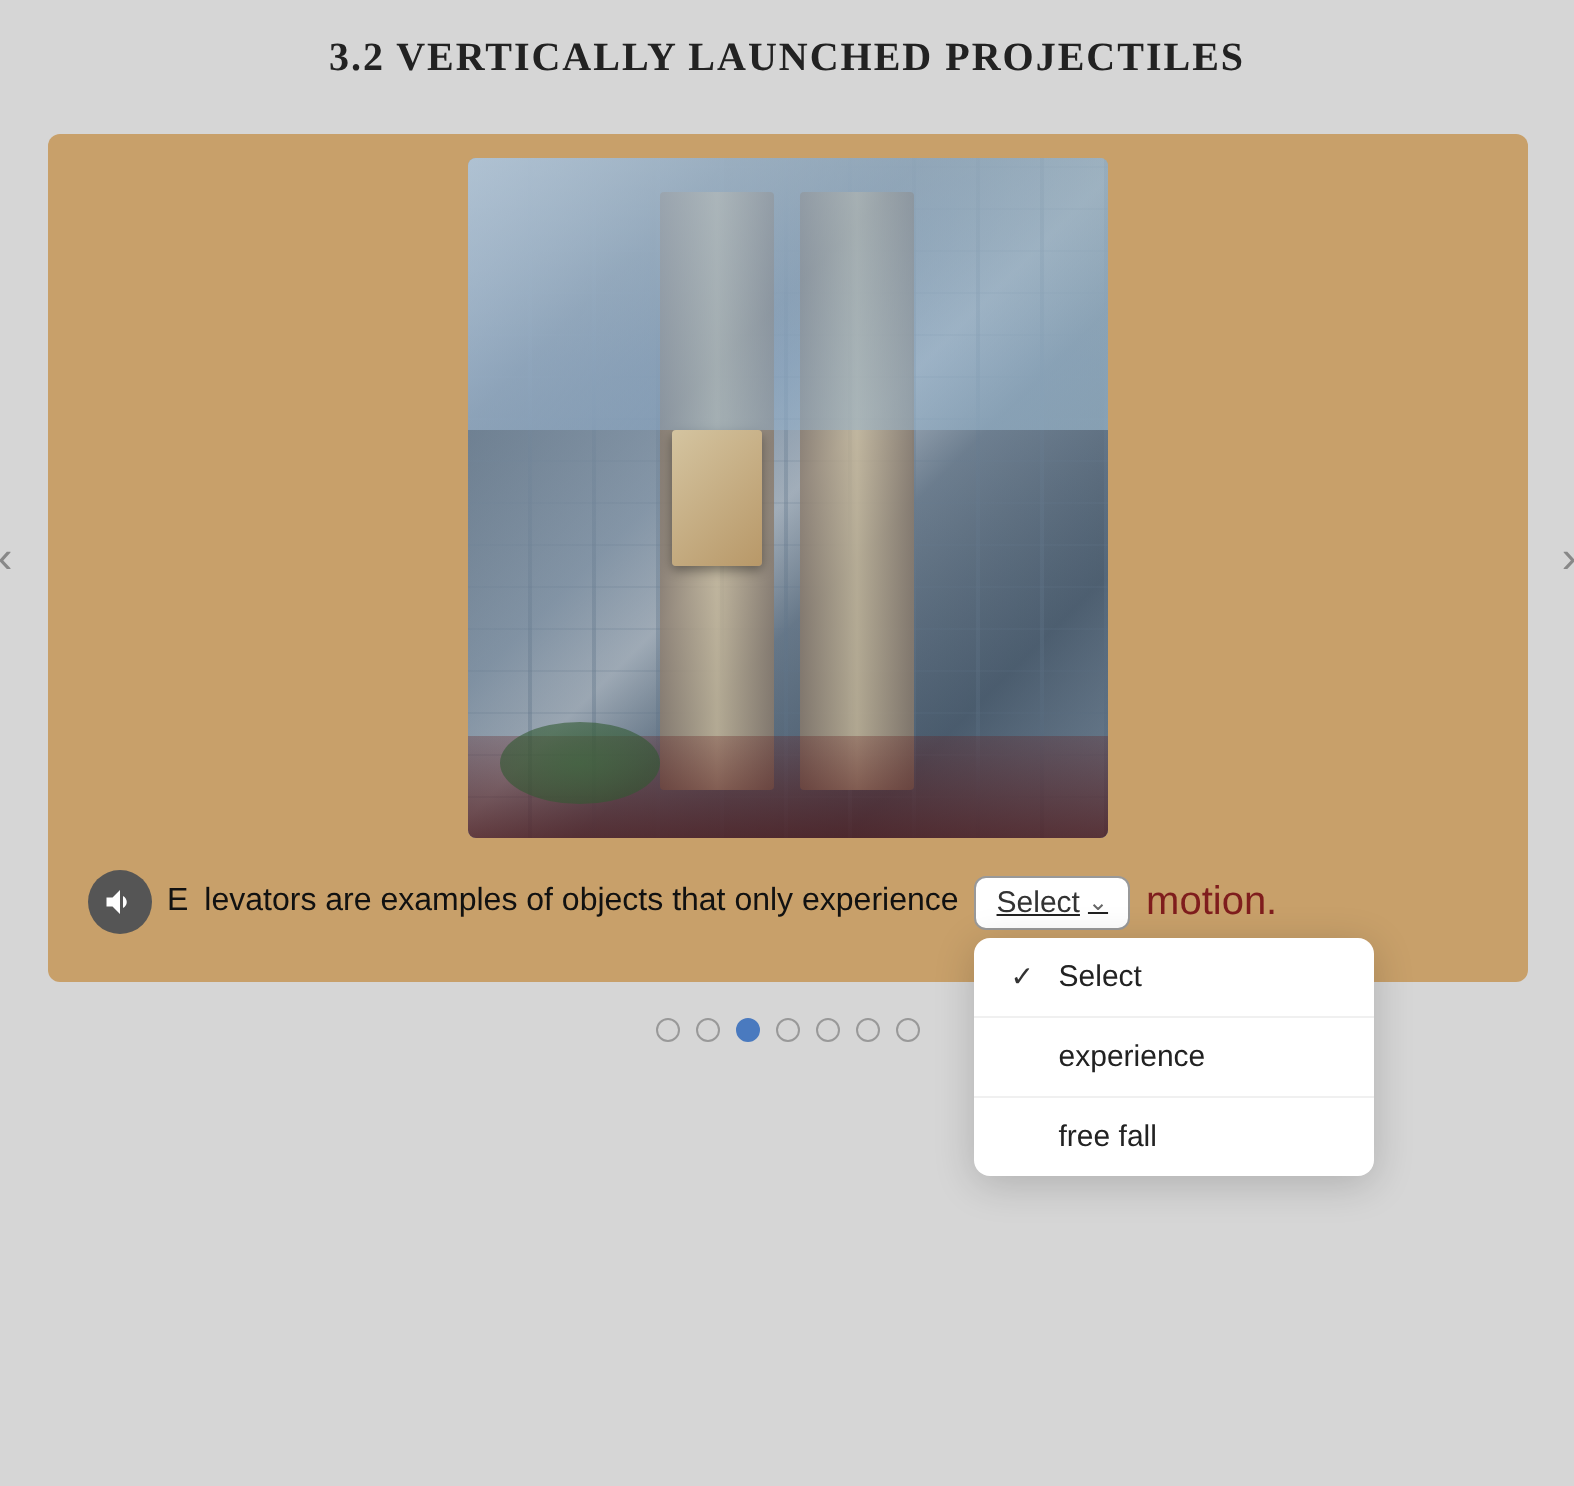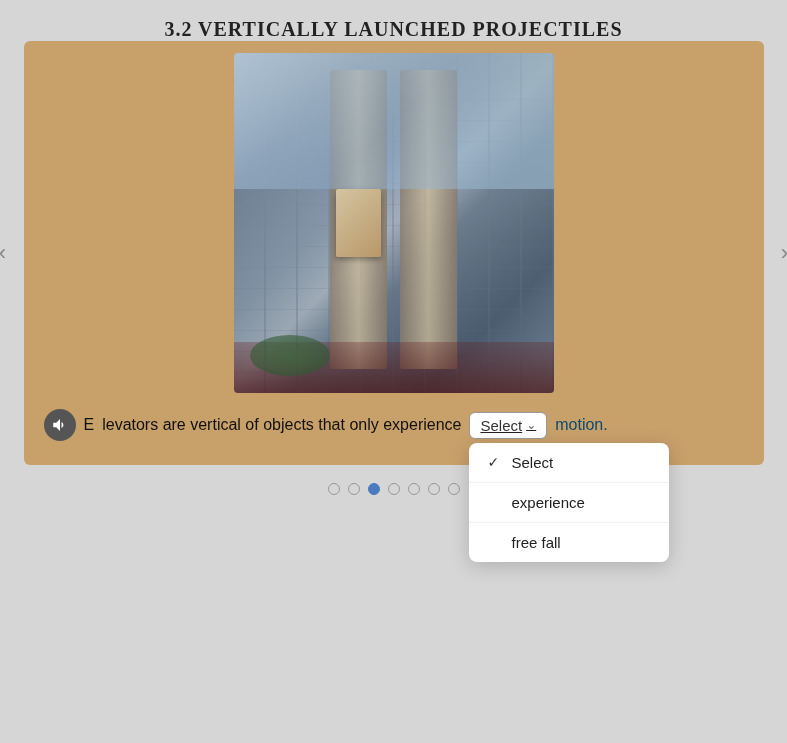--- a/index.html
+++ b/index.html
@@ -15,21 +15,21 @@
       align-items: center;
       justify-content: flex-start;
     }
 
     .page-title {
       font-size: 20px;
       font-weight: 600;
       letter-spacing: 1px;
       color: #222;
       text-align: center;
-      padding: 18px 0 0 0;
+      padding: 18px 0 26px 0;
       font-family: Georgia, serif;
     }
 
     .slide-container {
       width: 740px;
       background: #c8a06a;
       border-radius: 6px;
       padding: 12px 12px 24px 12px;
       position: relative;
     }
@@ -155,22 +155,22 @@
       cursor: pointer;
       white-space: nowrap;
     }
 
     .select-btn .chevron {
       font-size: 12px;
       color: #666;
     }
 
     .motion-text {
-      font-size: 16px;
-      color: #0c4a6e;
+      font-size: 20px;
+      color: #7f1d1d;
     }
 
     .nav-arrow {
       position: absolute;
       top: 50%;
       transform: translateY(-50%);
       width: 30px;
       height: 50px;
       display: flex;
       align-items: center;
@@ -268,21 +268,21 @@
       </div>
     </div>
 
     <div class="question-row">
       <div class="speaker-btn">
         <svg class="speaker-icon-svg" viewBox="0 0 24 24" fill="white">
           <path d="M3 9v6h4l5 5V4L7 9H3zm13.5 3c0-1.77-1.02-3.29-2.5-4.03v8.05c1.48-.73 2.5-2.25 2.5-4.02z"></path>
         </svg>
       </div>
       <span class="question-text">E</span>
-      <span class="question-text">levators are vertical of objects that only experience</span>
+      <span class="question-text">levators are examples of objects that only experience</span>
 
       <div class="select-wrapper">
         <button class="select-btn">
           <span>Select</span>
           <span class="chevron">⌄</span>
         </button>
 
         <div class="dropdown-menu">
           <div class="dropdown-item selected">
             <span class="check-mark">✓</span>

